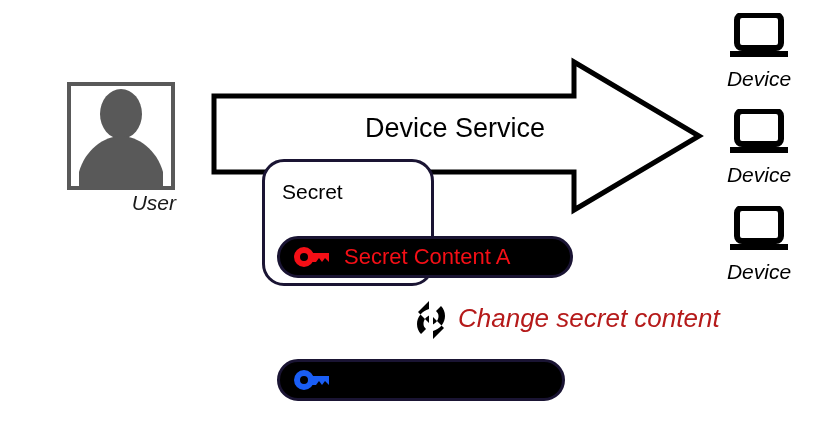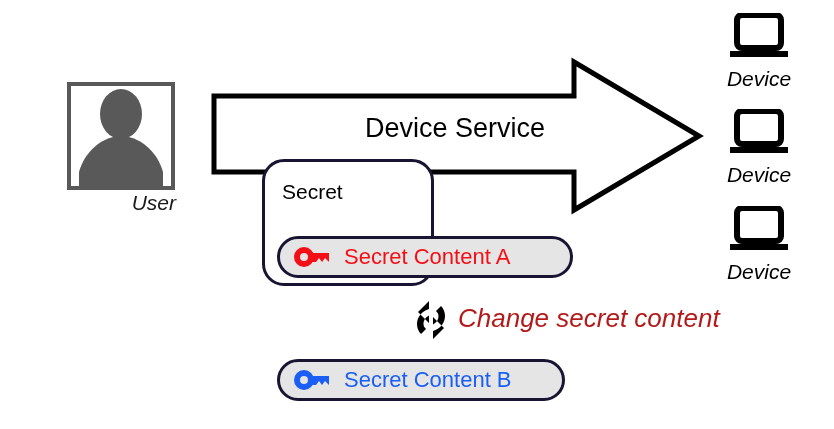--- a/index.html
+++ b/index.html
@@ -72,21 +72,21 @@
     font-size: 21px;
     color: #000000;
     white-space: nowrap;
   }
 
   
   .secret-pill {
     height: 42px;
     border: 3px solid #1a1433;
     border-radius: 22px;
-    background: #e5e5e5;
+    background: #000000;
     box-sizing: border-box;
     display: flex;
     align-items: center;
     padding-left: 13px;
   }
   #secret-pill-a { left: 277px; top: 236px; width: 296px; }
   #secret-pill-b { left: 277px; top: 359px; width: 288px; }
   .pill-key { flex: 0 0 auto; line-height: 0; }
   .pill-text {
     margin-left: 11px;
@@ -166,21 +166,20 @@
   </div>
   <div class="abs" id="change-label">Change secret content</div>
 
   <div class="abs secret-pill" id="secret-pill-b">
     <span class="pill-key">
       <svg width="40" height="22" viewBox="0 0 40 22" aria-hidden="true">
         <path d="M11 1 A10 10 0 1 0 11 21 A10 10 0 1 0 11 1 Z M11 7 A4 4 0 1 1 11 15 A4 4 0 1 1 11 7 Z" fill="#1a5ef5"></path>
         <path d="M18 7 L36 7 L36 16 L32 12 L29 16 L26 12 L23 16 L18 16 Z" fill="#1a5ef5"></path>
       </svg>
     </span>
-    <span class="pill-text">Secret Content B</span>
   </div>
 
   <div class="abs device-block" id="device-0">
     <div class="device-icon">
       <svg width="62" height="48" viewBox="0 0 62 48" aria-hidden="true">
         <rect x="9" y="2" width="44" height="33" rx="5" ry="5" fill="none" stroke="#000000" stroke-width="6"></rect>
         <rect x="2" y="38" width="58" height="6" fill="#000000"></rect>
       </svg>
     </div>
     <div class="device-label">Device</div>

